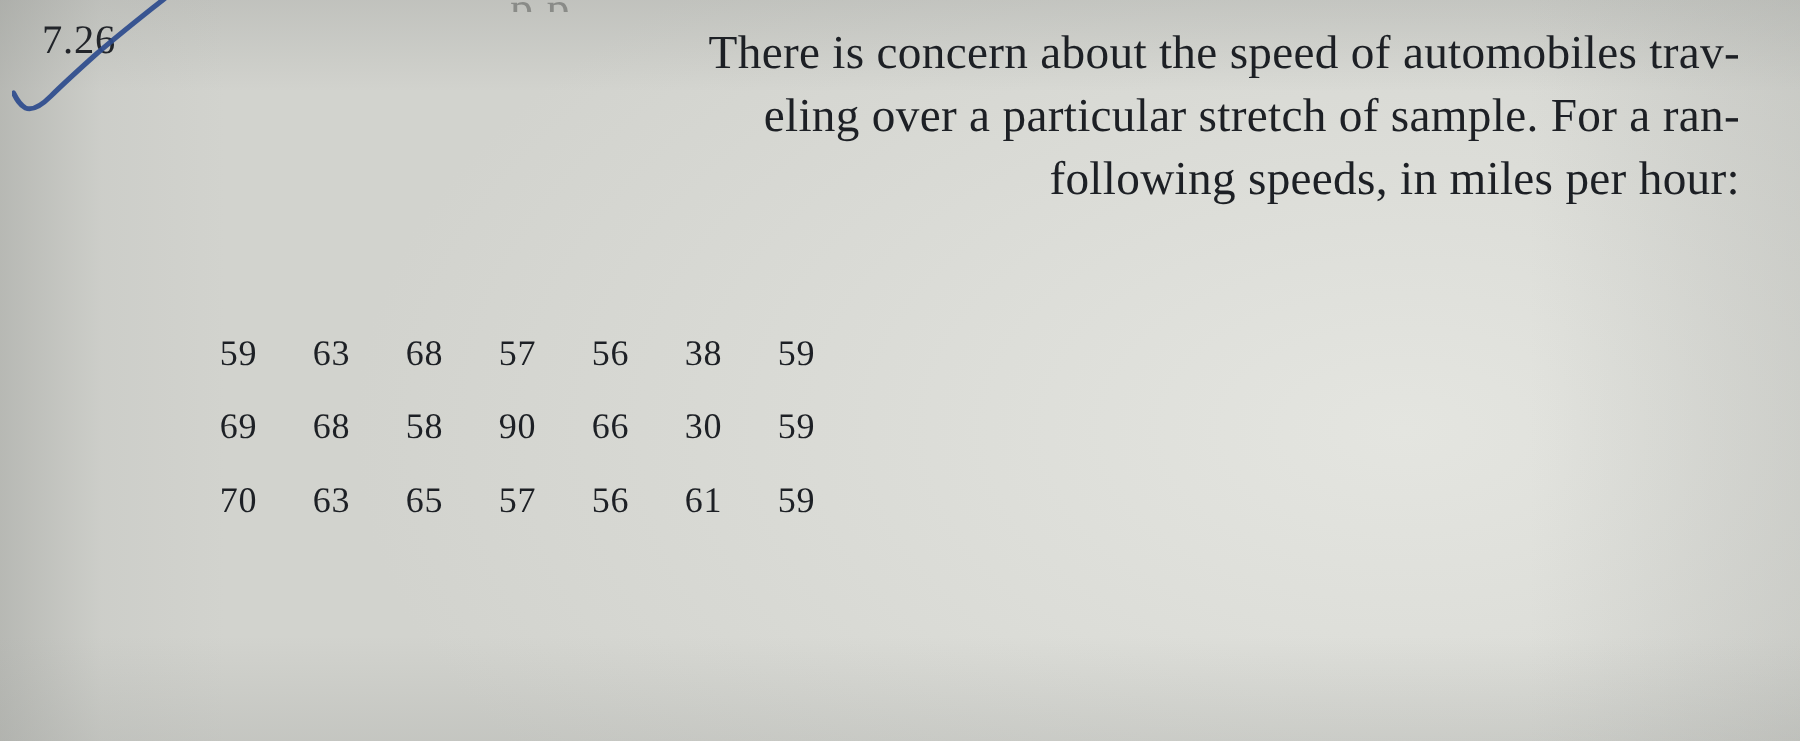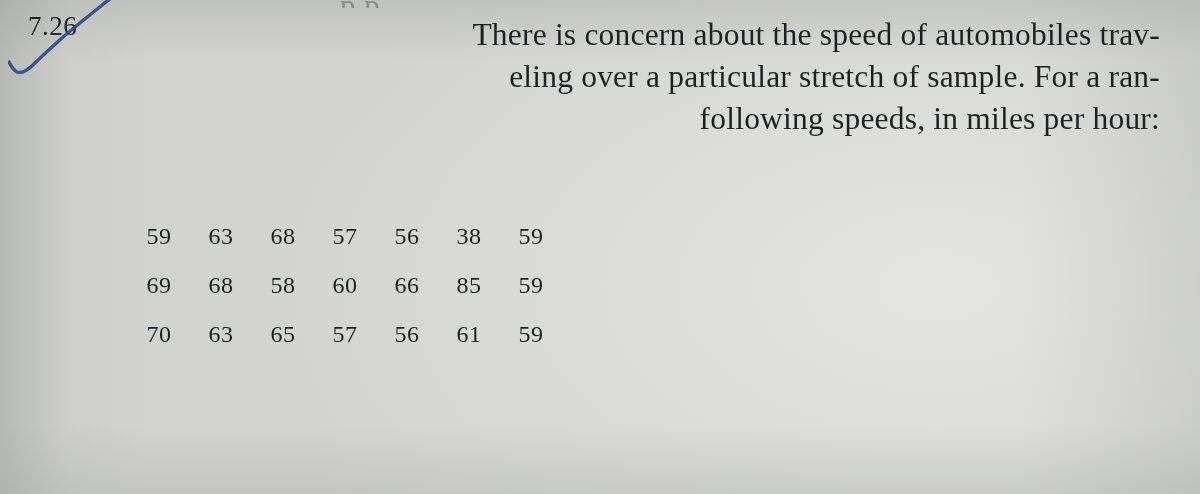--- a/index.html
+++ b/index.html
@@ -148,23 +148,23 @@
         <td>68</td>
         <td>57</td>
         <td>56</td>
         <td>38</td>
         <td>59</td>
       </tr>
       <tr>
         <td>69</td>
         <td>68</td>
         <td>58</td>
-        <td>60</td>
+        <td>90</td>
         <td>66</td>
-        <td>85</td>
+        <td>30</td>
         <td>59</td>
       </tr>
       <tr>
         <td>70</td>
         <td>63</td>
         <td>65</td>
         <td>57</td>
         <td>56</td>
         <td>61</td>
         <td>59</td>

